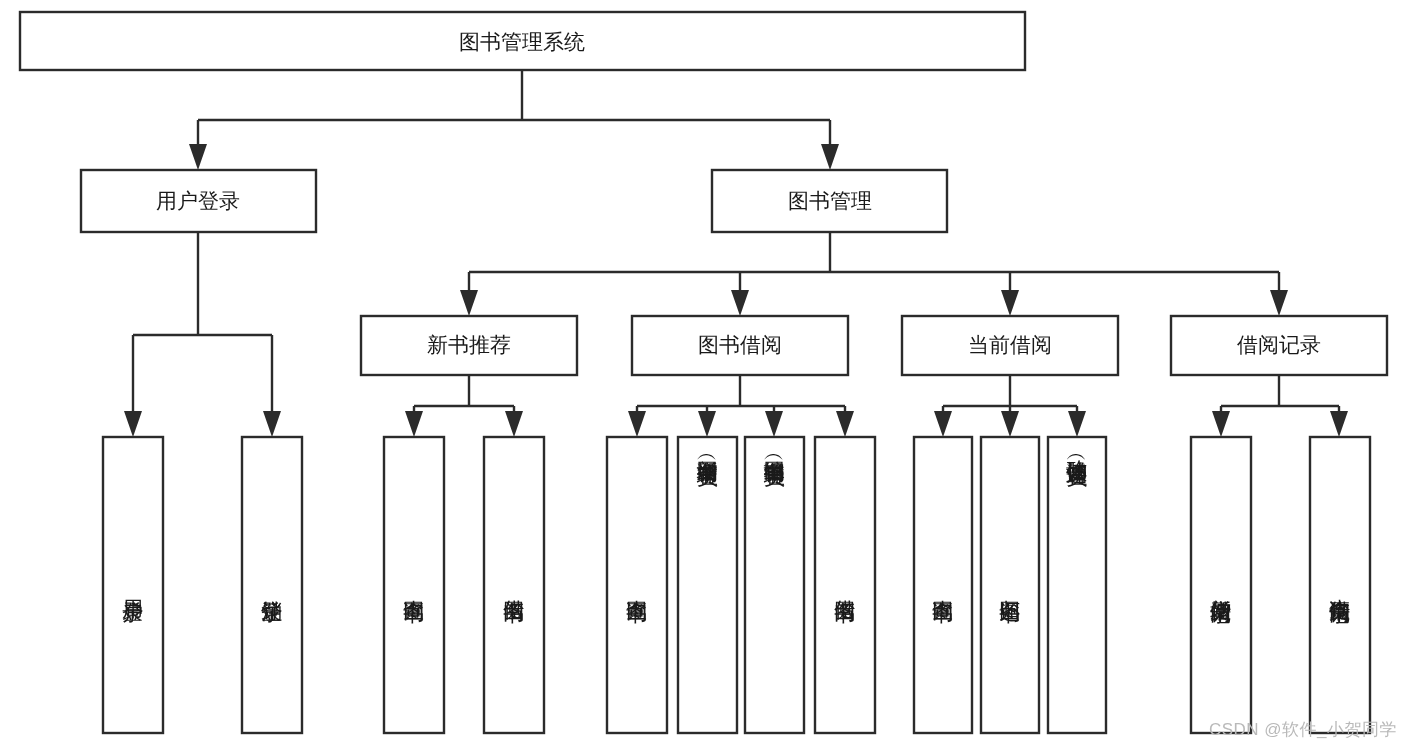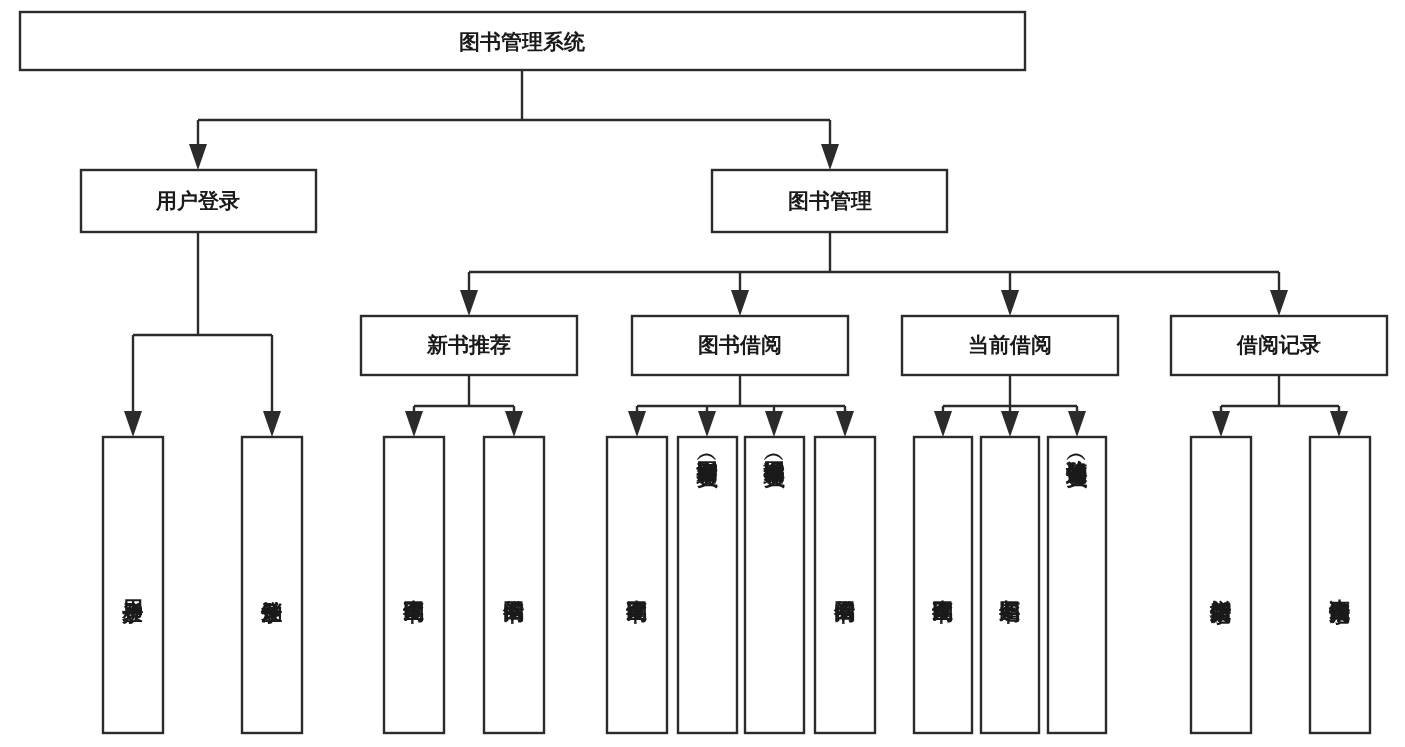--- a/index.html
+++ b/index.html
@@ -12,21 +12,20 @@
     height: 747px;
     font-family: "Liberation Sans", "DejaVu Sans", sans-serif;
     overflow: hidden;
     position: relative;
   }
   #diagram-root {
     position: relative;
     width: 1405px;
     height: 747px;
     background: #ffffff;
-    font-weight: bold;
   }
   svg.diagram-canvas {
     position: absolute;
     left: 0;
     top: 0;
     width: 1405px;
     height: 747px;
     display: block;
   }
   .node-box {
@@ -258,13 +257,14 @@
     <span class="vlabel" style="margin-top:6px;">确认归还（管理员）</span>
   </div>
 
   <div class="vlabel-wrap" style="left:1191px; top:437px; width:60px; height:296px;">
     <span class="vlabel">新增借阅记录</span>
   </div>
   <div class="vlabel-wrap" style="left:1310px; top:437px; width:60px; height:296px;">
     <span class="vlabel">查询借阅记录</span>
   </div>
 
+  <div class="watermark">CSDN @软件_小贺同学</div>
 </div>
 
 </body></html>

